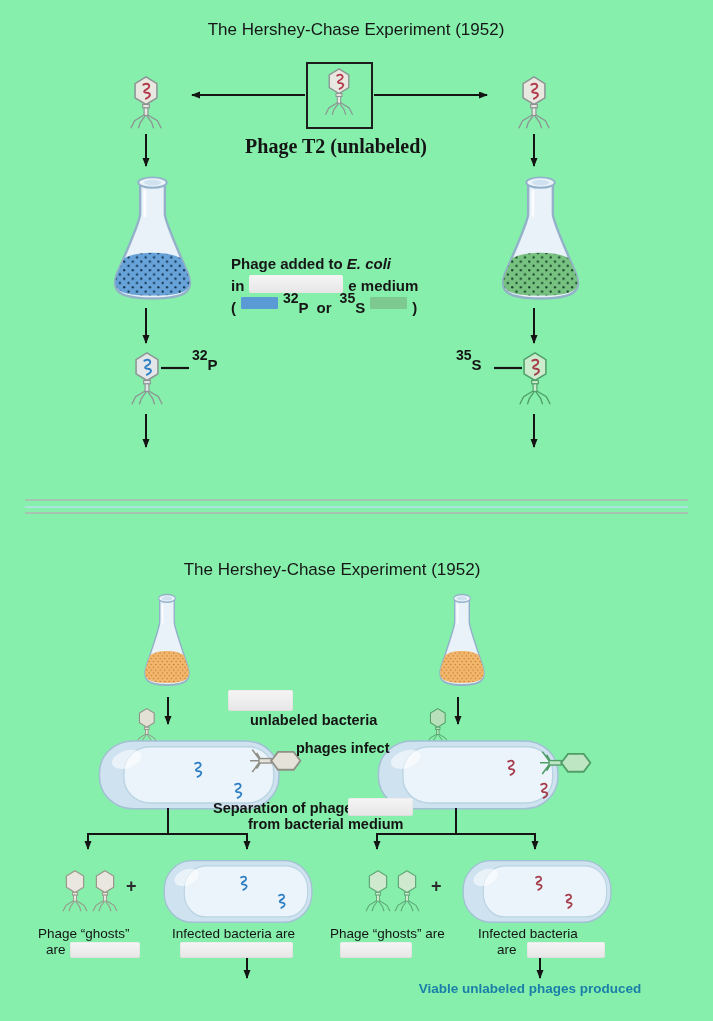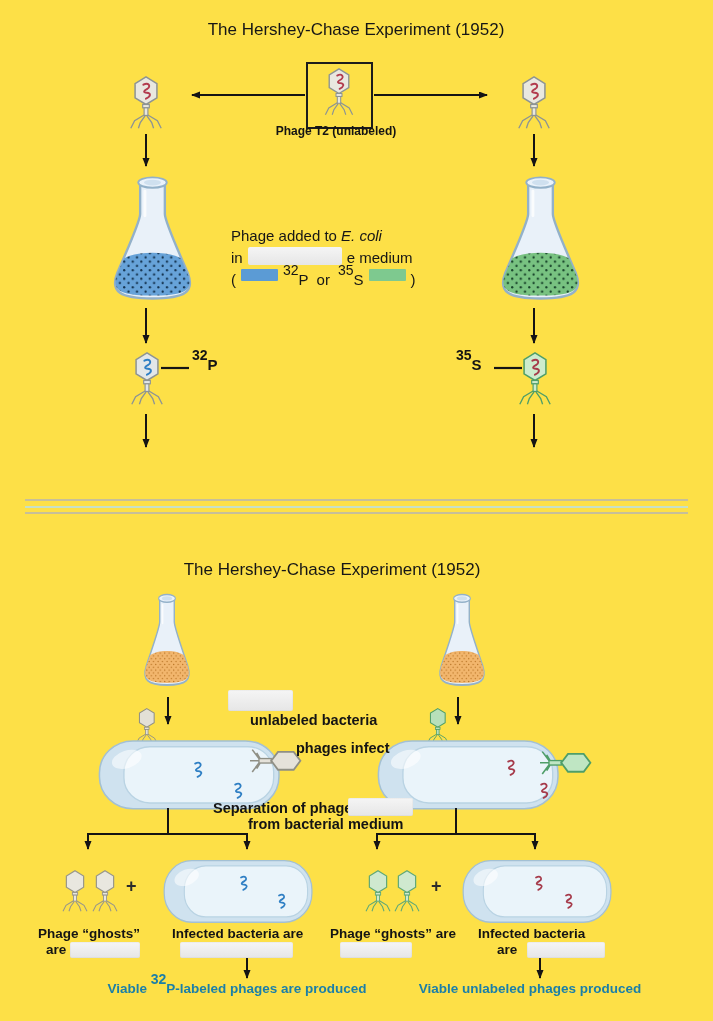--- a/index.html
+++ b/index.html
@@ -1,27 +1,27 @@
 <!DOCTYPE html>
 <html><head>
 <meta charset="utf-8">
 <style>
   html,body{margin:0;padding:0;background:#fff;}
-  .stage{position:relative;width:713px;height:1021px;background:#fde047;
+  .stage{position:relative;width:713px;height:1021px;background:#86efac;
          font-family:"Liberation Sans",sans-serif;color:#161616;overflow:hidden;}
   .gfx{position:absolute;left:0;top:0;}
   .abs{position:absolute;white-space:nowrap;}
   .title{font-size:17px;font-weight:400;color:#161616;transform:translateX(-50%);}
   .lbl{font-weight:700;font-size:14.5px;color:#141414;}
-  .lbl-sm{font-weight:700;font-size:13.5px;color:#141414;}
+  .lbl-sm{font-weight:400;font-size:13.5px;color:#141414;}
   .ctr{transform:translateX(-50%);}
   .iso sup, sup.s{font-size:14px;position:relative;top:-4px;line-height:0;}
   .blank{position:absolute;background:linear-gradient(180deg,#f5f5f5,#e6e6e6);
          border-radius:2px;box-shadow:0 0 0 1px rgba(0,0,0,0.03) inset;}
-  .medblock{line-height:22px;font-weight:400;font-size:15px;}
+  .medblock{line-height:22px;font-weight:700;font-size:15px;margin-top:28px;}
   .row{display:flex;align-items:flex-start;gap:5px;}
   .swatch{display:inline-block;width:37px;height:12px;border-radius:1px;}
   .result{font-weight:700;font-size:13.5px;color:#1b7fa8;transform:translateX(-50%);}
   .plus{font-weight:700;font-size:18px;color:#2b2b2b;}
   .ital{font-style:italic;}
   .blank-inline{display:inline-block;width:94px;height:18px;vertical-align:-3px;
          background:linear-gradient(180deg,#f5f5f5,#e6e6e6);border-radius:2px;}
 </style>
 </head>
 <body>
@@ -197,21 +197,21 @@
       <use href="#dna" transform="translate(533,876) scale(0.75)" style="--dna:#a63b4b;"></use>
       <use href="#dna" transform="translate(563,894) scale(0.75)" style="--dna:#a63b4b;"></use>
     </g>
 
     <line x1="247" y1="957" x2="247" y2="978" stroke="#141414" stroke-width="2" marker-end="url(#ah)"></line>
     <line x1="540" y1="957" x2="540" y2="978" stroke="#141414" stroke-width="2" marker-end="url(#ah)"></line>
   </svg>
 
   <div class="abs title" style="left:356px;top:20px;">The Hershey-Chase Experiment (1952)</div>
 
-  <div class="abs lbl ctr" style="left:336px;top:124px;font-size:12px;">Phage T2 (unlabeled)</div>
+  <div class="abs lbl ctr" style="left:336px;top:135px;font-size:20px;font-family:Liberation Serif, serif;">Phage T2 (unlabeled)</div>
 
   <div class="abs medblock" style="left:231px;top:225px;">
     <div><span>Phage added to </span><span class="ital">E. coli</span></div>
     <div class="row">
       <span>in</span>
       <span class="blank-inline"></span>
       <span>e medium</span>
     </div>
     <div class="row">
       <span>(</span>
@@ -249,17 +249,16 @@
   <div class="abs lbl-sm" style="left:172px;top:926px;">Infected bacteria are</div>
   <div class="blank" style="left:180px;top:942px;width:113px;height:16px;"></div>
 
   <div class="abs lbl-sm" style="left:330px;top:926px;">Phage “ghosts” are</div>
   <div class="blank" style="left:340px;top:942px;width:72px;height:16px;"></div>
 
   <div class="abs lbl-sm" style="left:478px;top:926px;">Infected bacteria</div>
   <div class="abs lbl-sm" style="left:497px;top:942px;">are</div>
   <div class="blank" style="left:527px;top:942px;width:78px;height:16px;"></div>
 
-  <div class="abs result" style="left:237px;top:981px;"><span>Viable </span><sup class="s">32</sup><span>P-labeled phages are produced</span></div>
 
   <div class="abs result" style="left:530px;top:981px;">Viable unlabeled phages produced</div>
 
 </div>
 
 </body></html>

